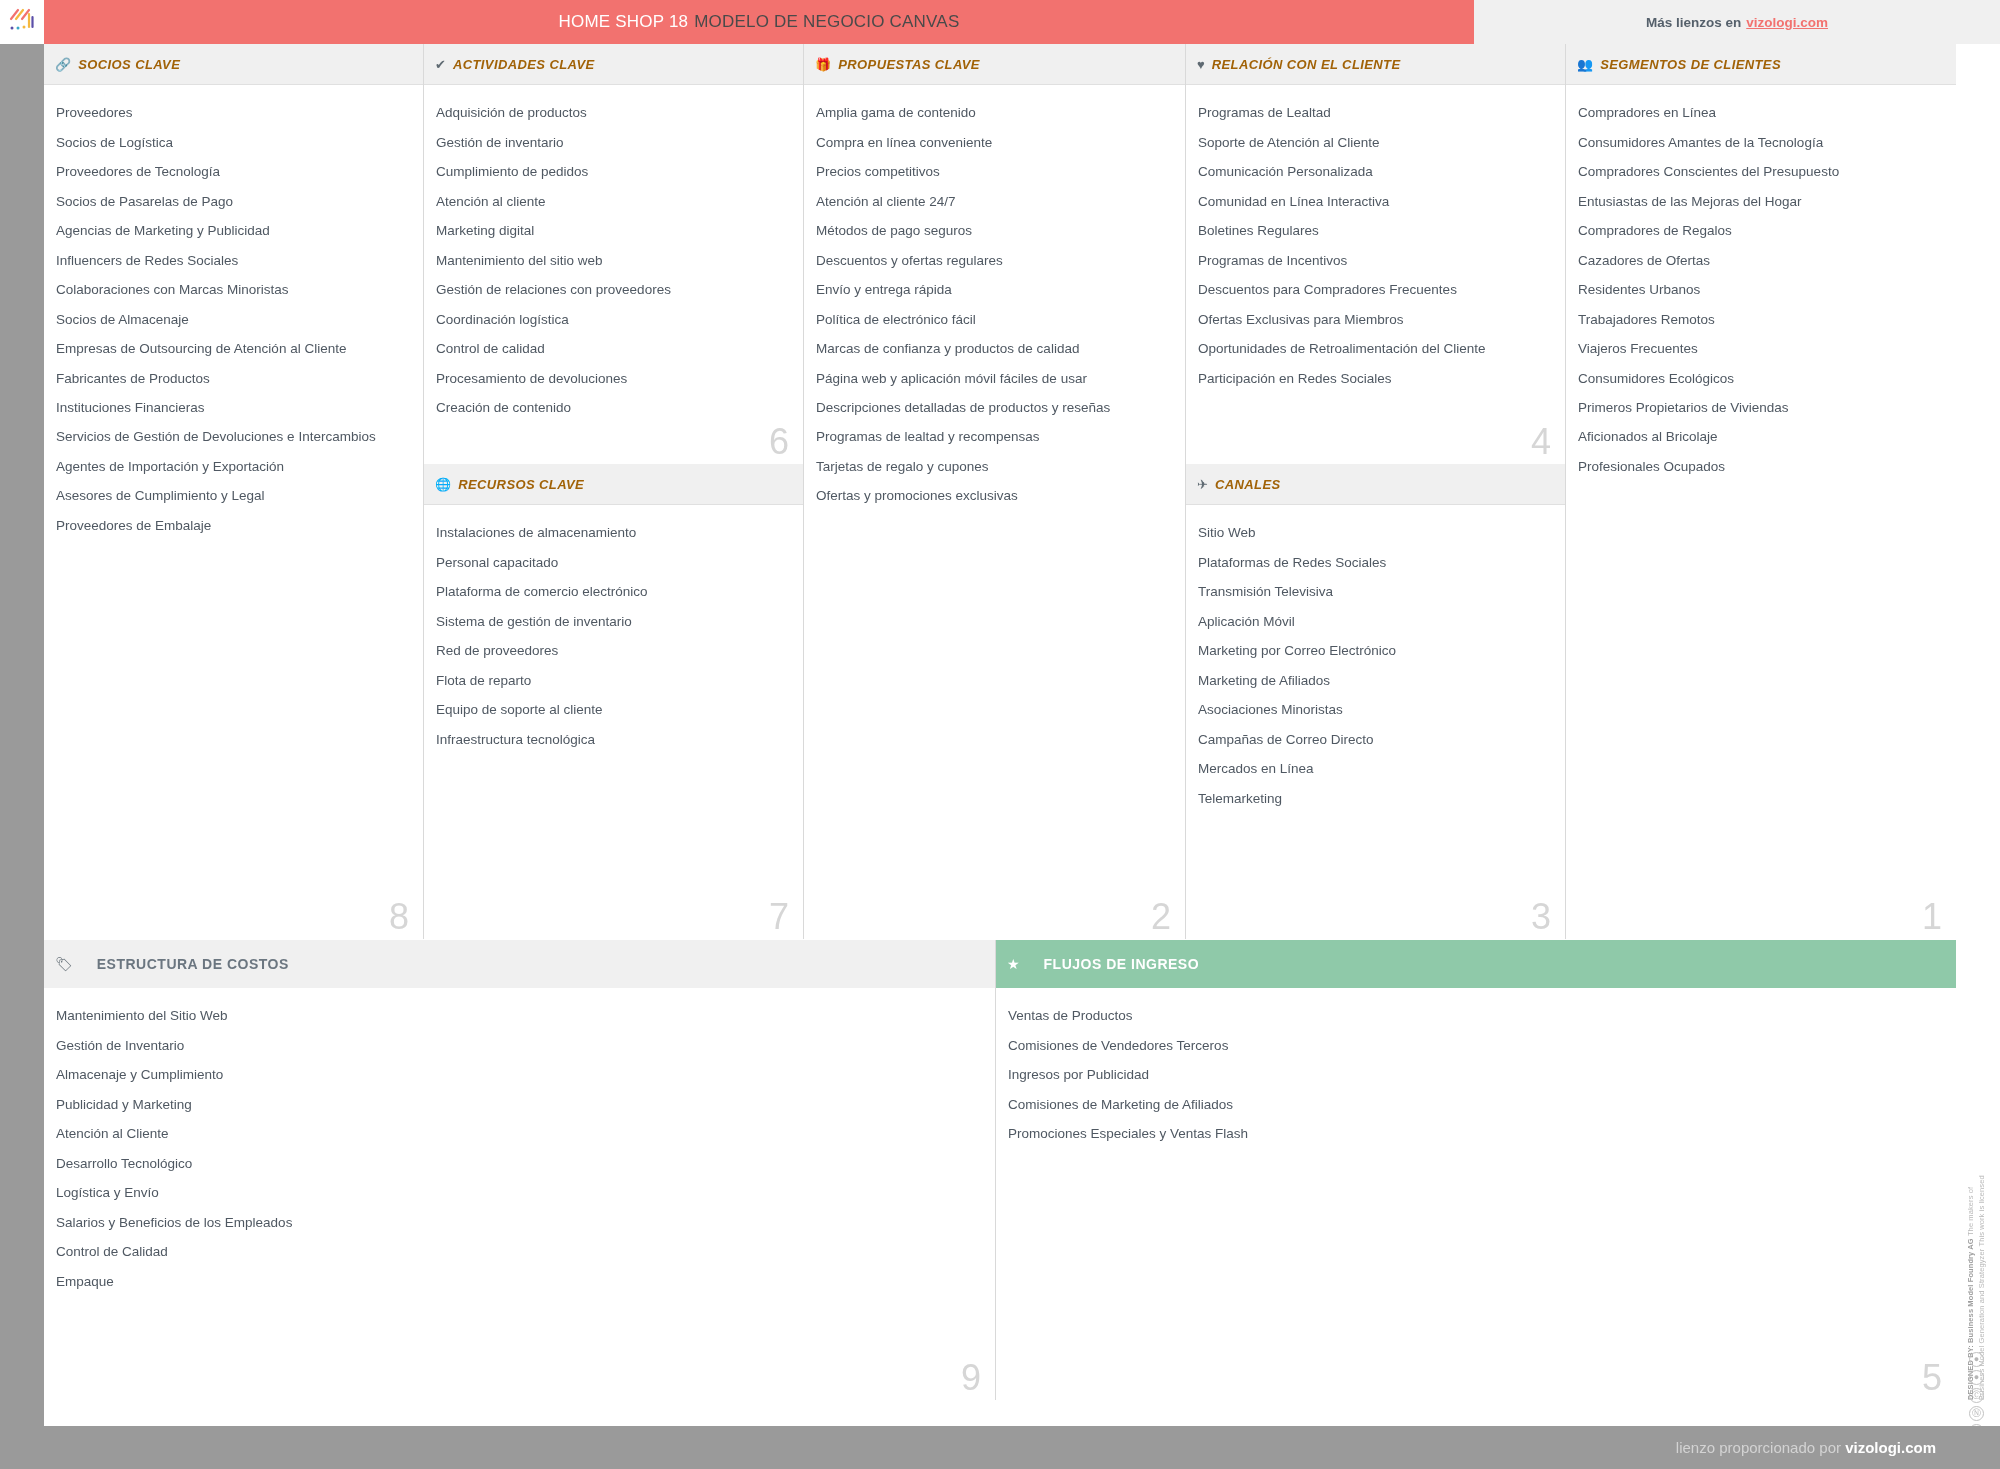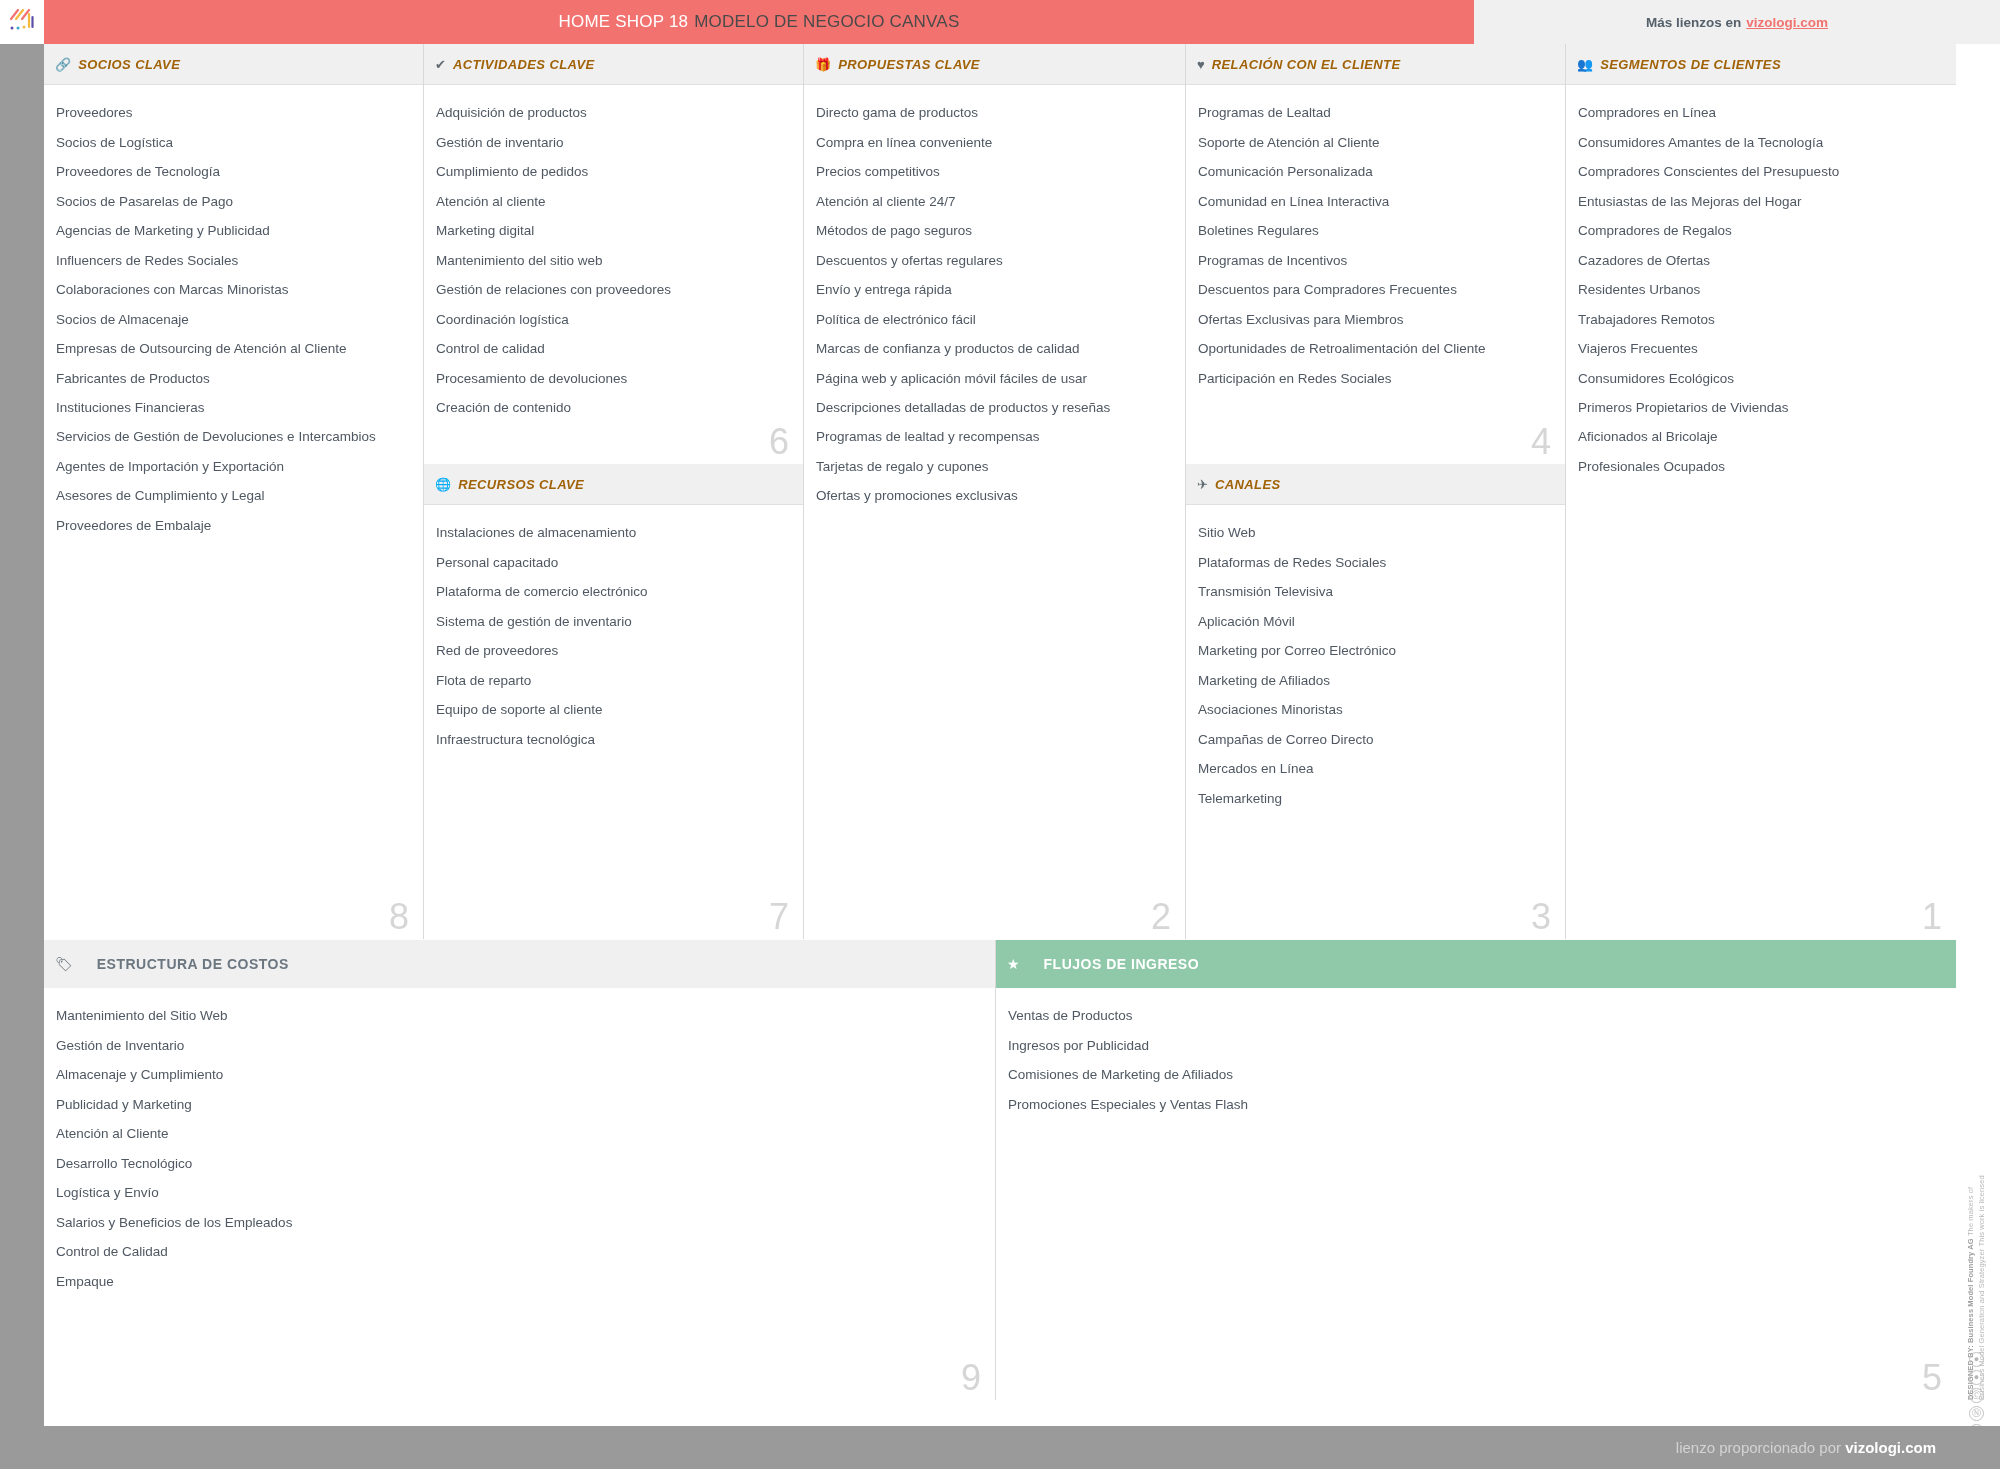--- a/index.html
+++ b/index.html
@@ -393,21 +393,21 @@
       </div>
 
       <div class="col col-w3">
         <div class="block full">
           <div class="block-head">
             <span class="hd-icon">🎁</span>
             <span class="hd-title">PROPUESTAS CLAVE</span>
           </div>
           <div class="block-body">
             <ul class="items">
-              <li>Directo gama de productos</li>
+              <li>Amplia gama de contenido</li>
               <li>Compra en línea conveniente</li>
               <li>Precios competitivos</li>
               <li>Atención al cliente 24/7</li>
               <li>Métodos de pago seguros</li>
               <li>Descuentos y ofertas regulares</li>
               <li>Envío y entrega rápida</li>
               <li>Política de electrónico fácil</li>
               <li>Marcas de confianza y productos de calidad</li>
               <li>Página web y aplicación móvil fáciles de usar</li>
               <li>Descripciones detalladas de productos y reseñas</li>
@@ -519,20 +519,21 @@
       </div>
 
       <div class="pane pane-rev">
         <div class="pane-head green">
           <span class="hd-icon">★</span>
           <span class="hd-title">FLUJOS DE INGRESO</span>
         </div>
         <div class="pane-body">
           <ul class="items">
             <li>Ventas de Productos</li>
+            <li>Comisiones de Vendedores Terceros</li>
             <li>Ingresos por Publicidad</li>
             <li>Comisiones de Marketing de Afiliados</li>
             <li>Promociones Especiales y Ventas Flash</li>
           </ul>
           <span class="num">5</span>
         </div>
       </div>
     </div>
   </div>
 

